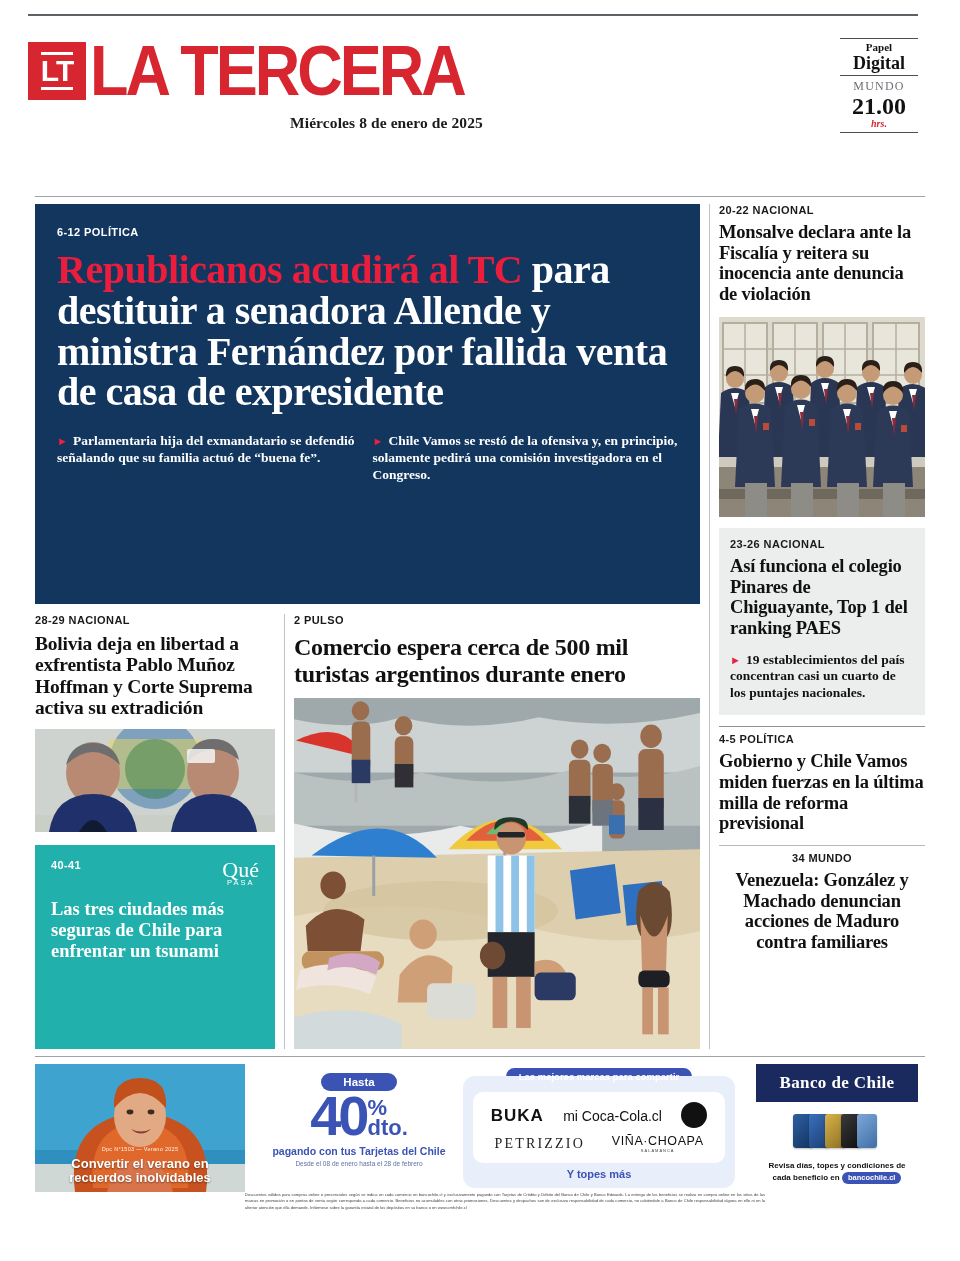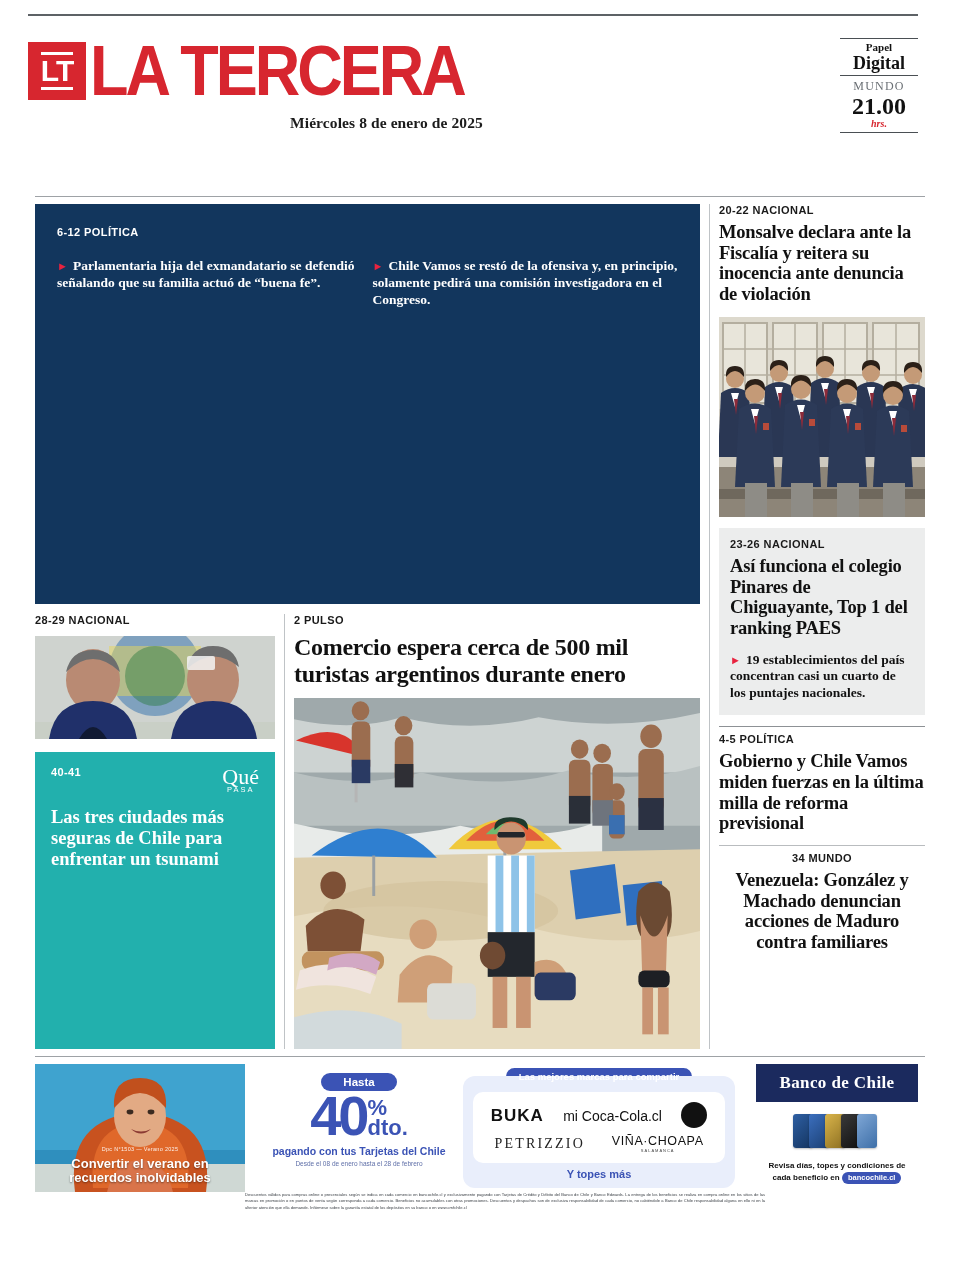--- a/index.html
+++ b/index.html
@@ -218,35 +218,40 @@
   </div>
 
   <div class="body-rule"></div>
 
   <div class="cols">
 
     <div class="col-left">
 
       <div class="lead">
         <div class="kicker kicker-light">6-12 POLÍTICA</div>
+        <div class="lead-h">
+          <span class="hl">Republicanos acudirá al TC</span>
+          <span>para destituir a senadora Allende y ministra Fernández por fallida venta de casa de expresidente</span>
+        </div>
         <div class="lead-bullets">
           <div class="bullet">
             <span class="tri">►</span><span>Parlamentaria hija del exmandatario se defendió señalando que su familia actuó de “buena fe”.</span>
           </div>
           <div class="bullet">
             <span class="tri">►</span><span>Chile Vamos se restó de la ofensiva y, en principio, solamente pedirá una comisión investigadora en el Congreso.</span>
           </div>
         </div>
       </div>
 
       <div class="lead-lower">
 
         <div class="ll-left">
           <div class="rblock">
             <div class="kicker kicker-dark">28-29 NACIONAL</div>
+            <div class="hd-sm">Bolivia deja en libertad a exfrentista Pablo Muñoz Hoffman y Corte Suprema activa su extradición</div>
             <div class="photo" style="height:103px;margin-top:10px;">
               <svg viewBox="0 0 240 103" preserveAspectRatio="none" style="width:100%;height:100%;display:block;">
                 <rect width="240" height="103" fill="#cfd3cf"></rect>
                 <circle cx="120" cy="34" r="46" fill="#2f6fae" opacity=".5"></circle>
                 <path d="M74 10 H166 V60 H74 Z" fill="#e8d85a" opacity=".5"></path>
                 <circle cx="120" cy="40" r="30" fill="#2a7a3e" opacity=".45"></circle>
                 <rect x="0" y="86" width="240" height="17" fill="#c9cfc6"></rect>
                 <ellipse cx="58" cy="44" rx="27" ry="31" fill="#b98a73"></ellipse>
                 <path d="M31 36 q27 -26 54 0 q-5 -22 -27 -22 q-22 0 -27 22Z" fill="#6e6e6e"></path>
                 <path d="M14 103 q6 -38 44 -38 q38 0 44 38Z" fill="#20306a"></path>

